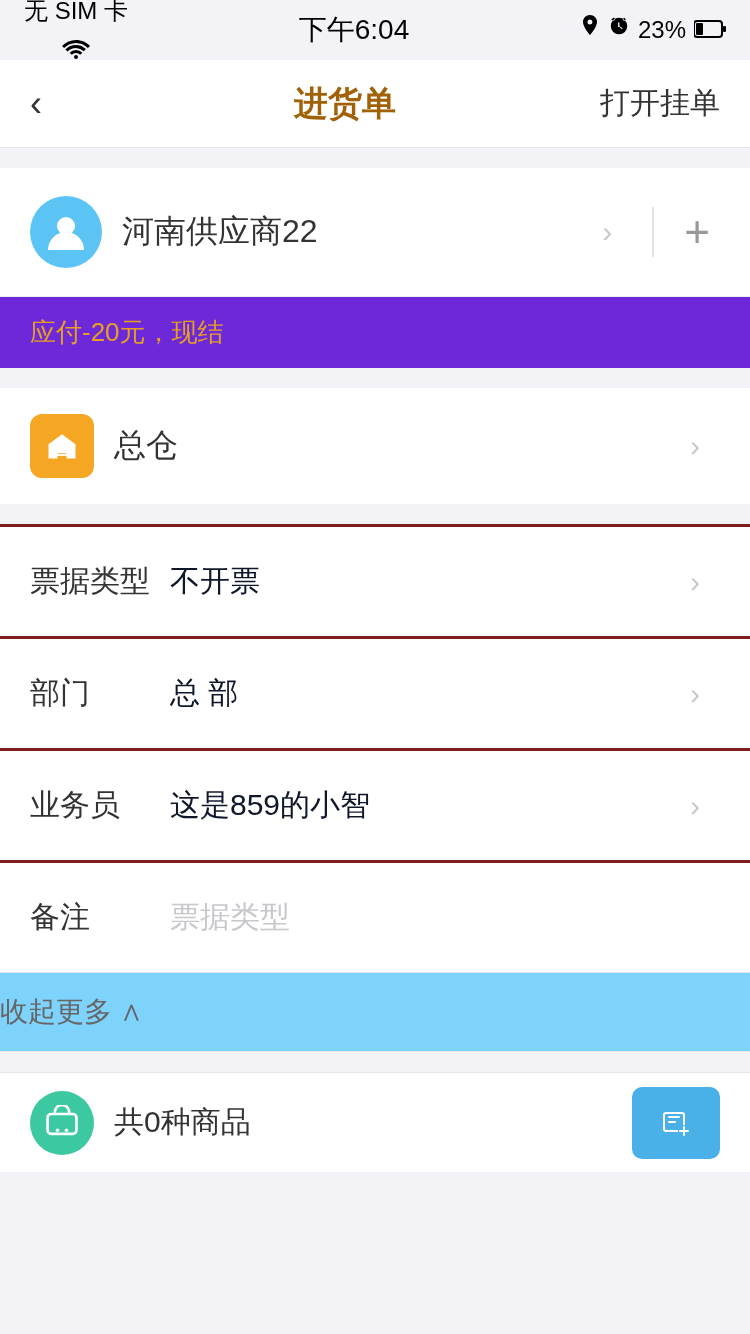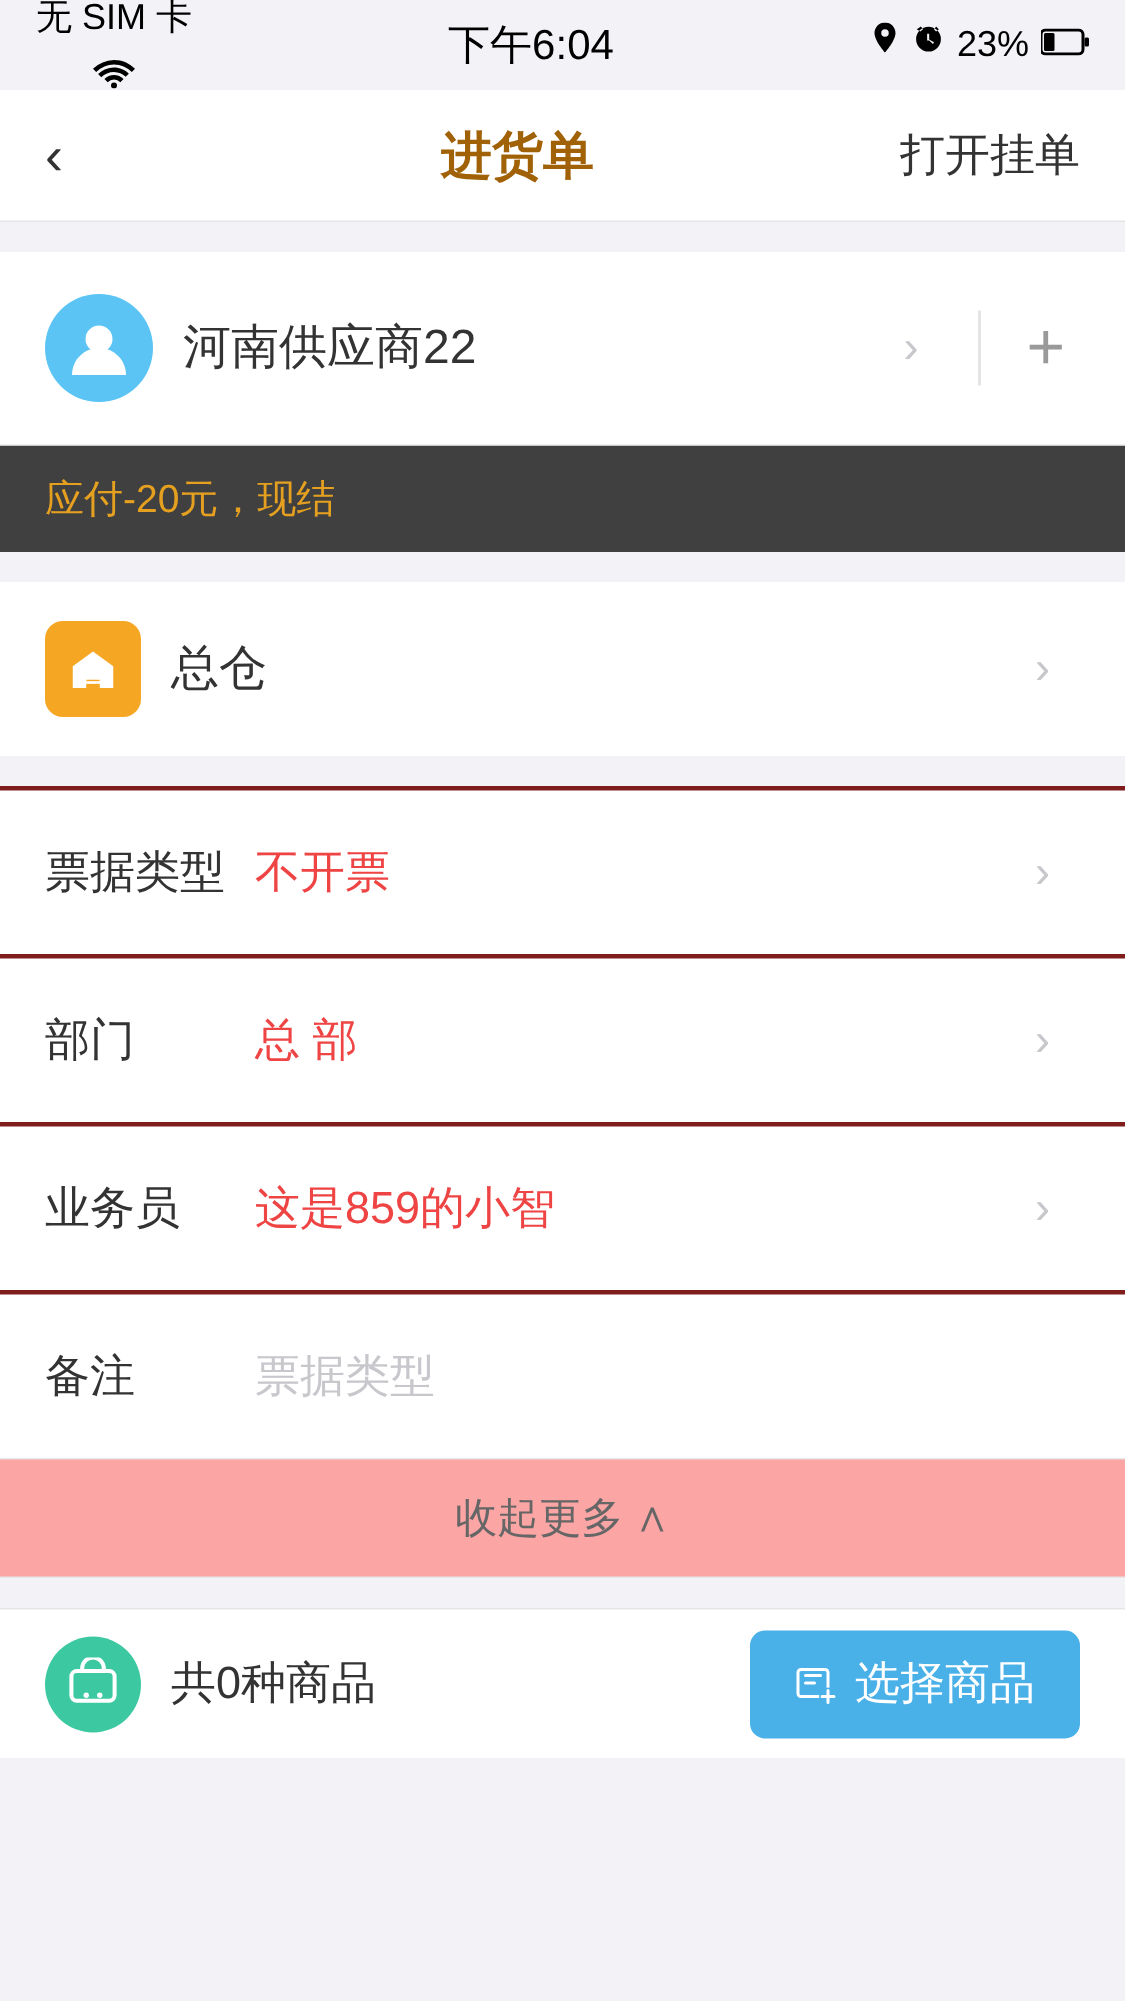--- a/index.html
+++ b/index.html
@@ -112,21 +112,21 @@
     }
     .add-btn {
       font-size: 44px;
       color: #999;
       cursor: pointer;
       padding: 0 10px;
     }
 
     
     .notice-bar {
-      background: #404040;
+      background: #6d28d9;
       padding: 18px 30px;
       font-size: 26px;
       color: #e6a020;
     }
 
     
     .warehouse-row {
       display: flex;
       align-items: center;
       padding: 26px 30px;
@@ -160,35 +160,34 @@
     }
     .form-label {
       font-size: 30px;
       color: #333;
       width: 140px;
       flex-shrink: 0;
     }
     .form-value {
       flex: 1;
       font-size: 30px;
-      color: #ef4444;
+      color: #0f172a;
     }
     .form-placeholder {
       flex: 1;
       font-size: 30px;
       color: #c7c7cc;
     }
 
     
     .collapse-row {
-      background: #fca5a5;
+      background: #7dd3fc;
       height: 80px;
       display: flex;
       align-items: center;
-      justify-content: center;
       font-size: 28px;
       color: #666;
       cursor: pointer;
       border-top: 1px solid #e5e5e5;
       border-bottom: 1px solid #e5e5e5;
     }
 
     
     .bottom-bar {
       background: #fff;
@@ -356,17 +355,16 @@
     </svg>
   </div>
   <span class="product-count-text">共0种商品</span>
   <button class="select-product-btn">
     <svg width="28" height="28" viewBox="0 0 28 28">
       <rect x="2" y="4" width="20" height="18" rx="2" fill="none" stroke="#fff" stroke-width="2"></rect>
       <path d="M7 8h10M7 13h6" stroke="#fff" stroke-width="2" stroke-linecap="round"></path>
       <circle cx="22" cy="22" r="6" fill="#4ab0e8"></circle>
       <path d="M22 18v8M18 22h8" stroke="#fff" stroke-width="2" stroke-linecap="round"></path>
     </svg>
-    <span>选择商品</span>
   </button>
 </div>
 
 <div class="page-bg"></div>
 
 </body></html>

